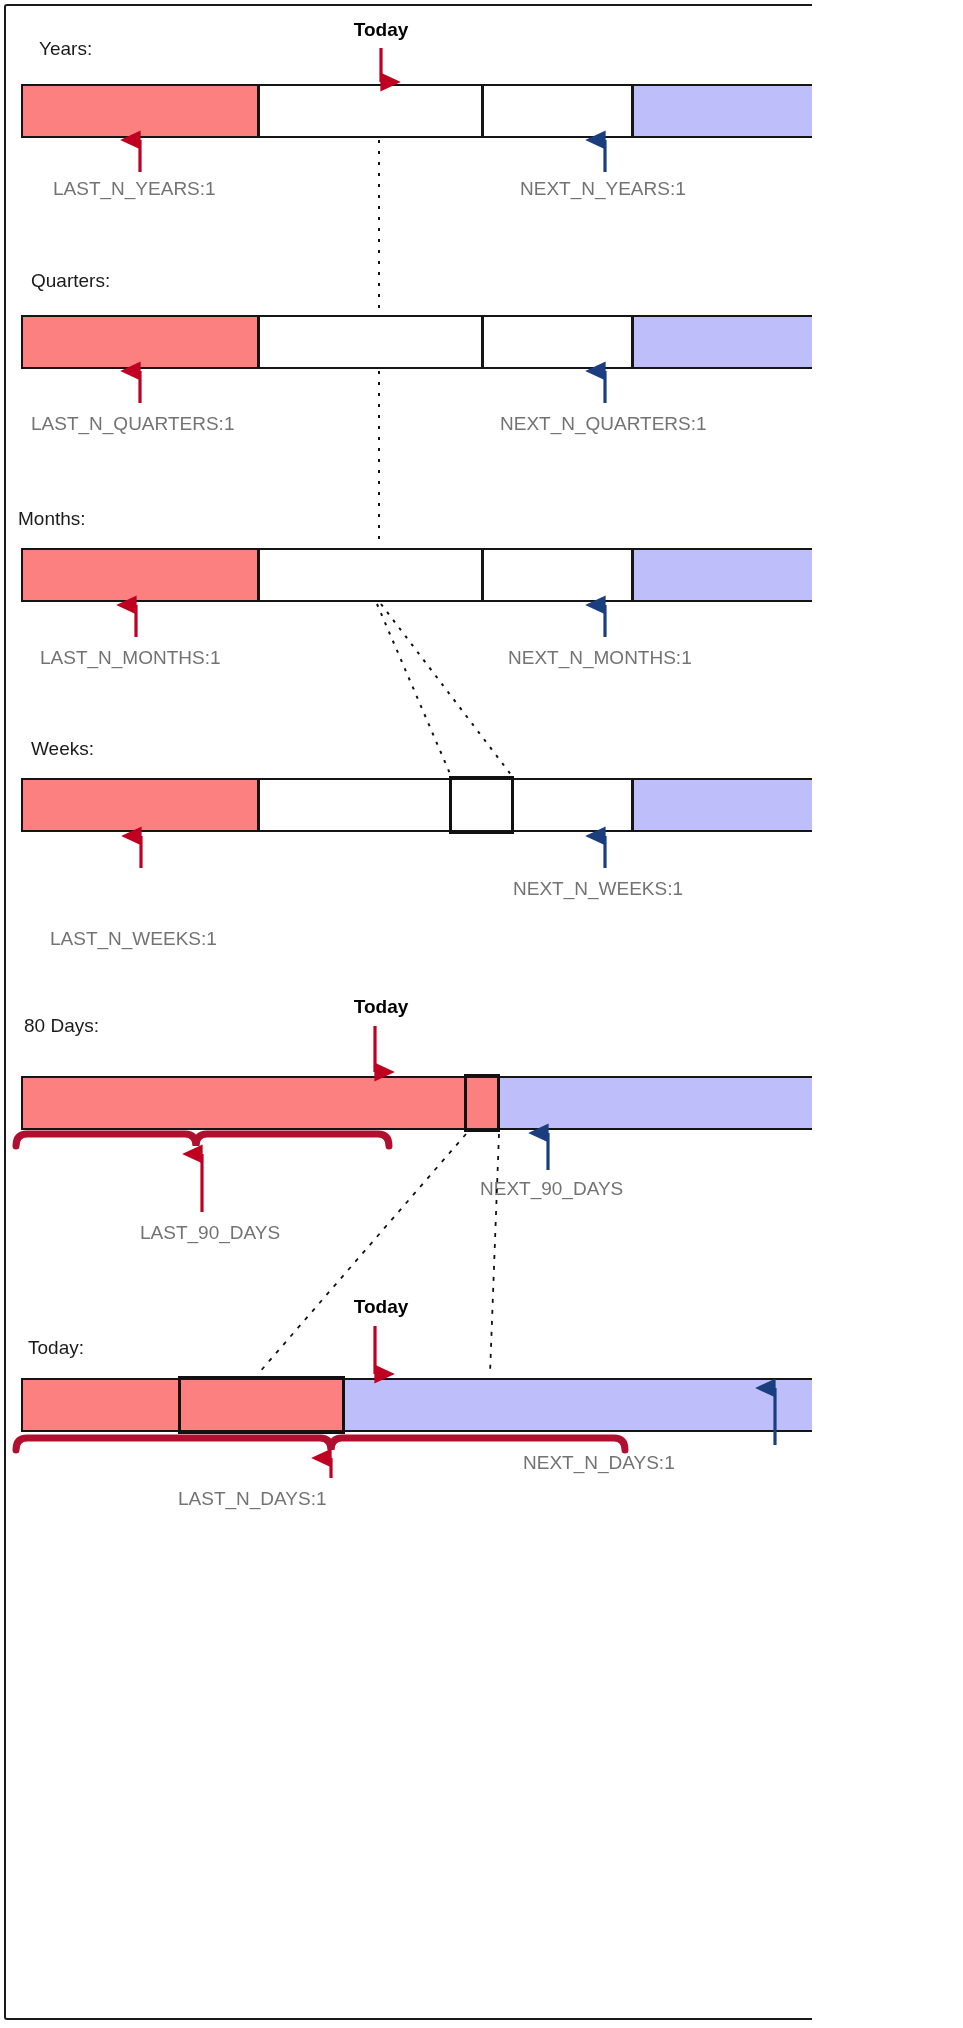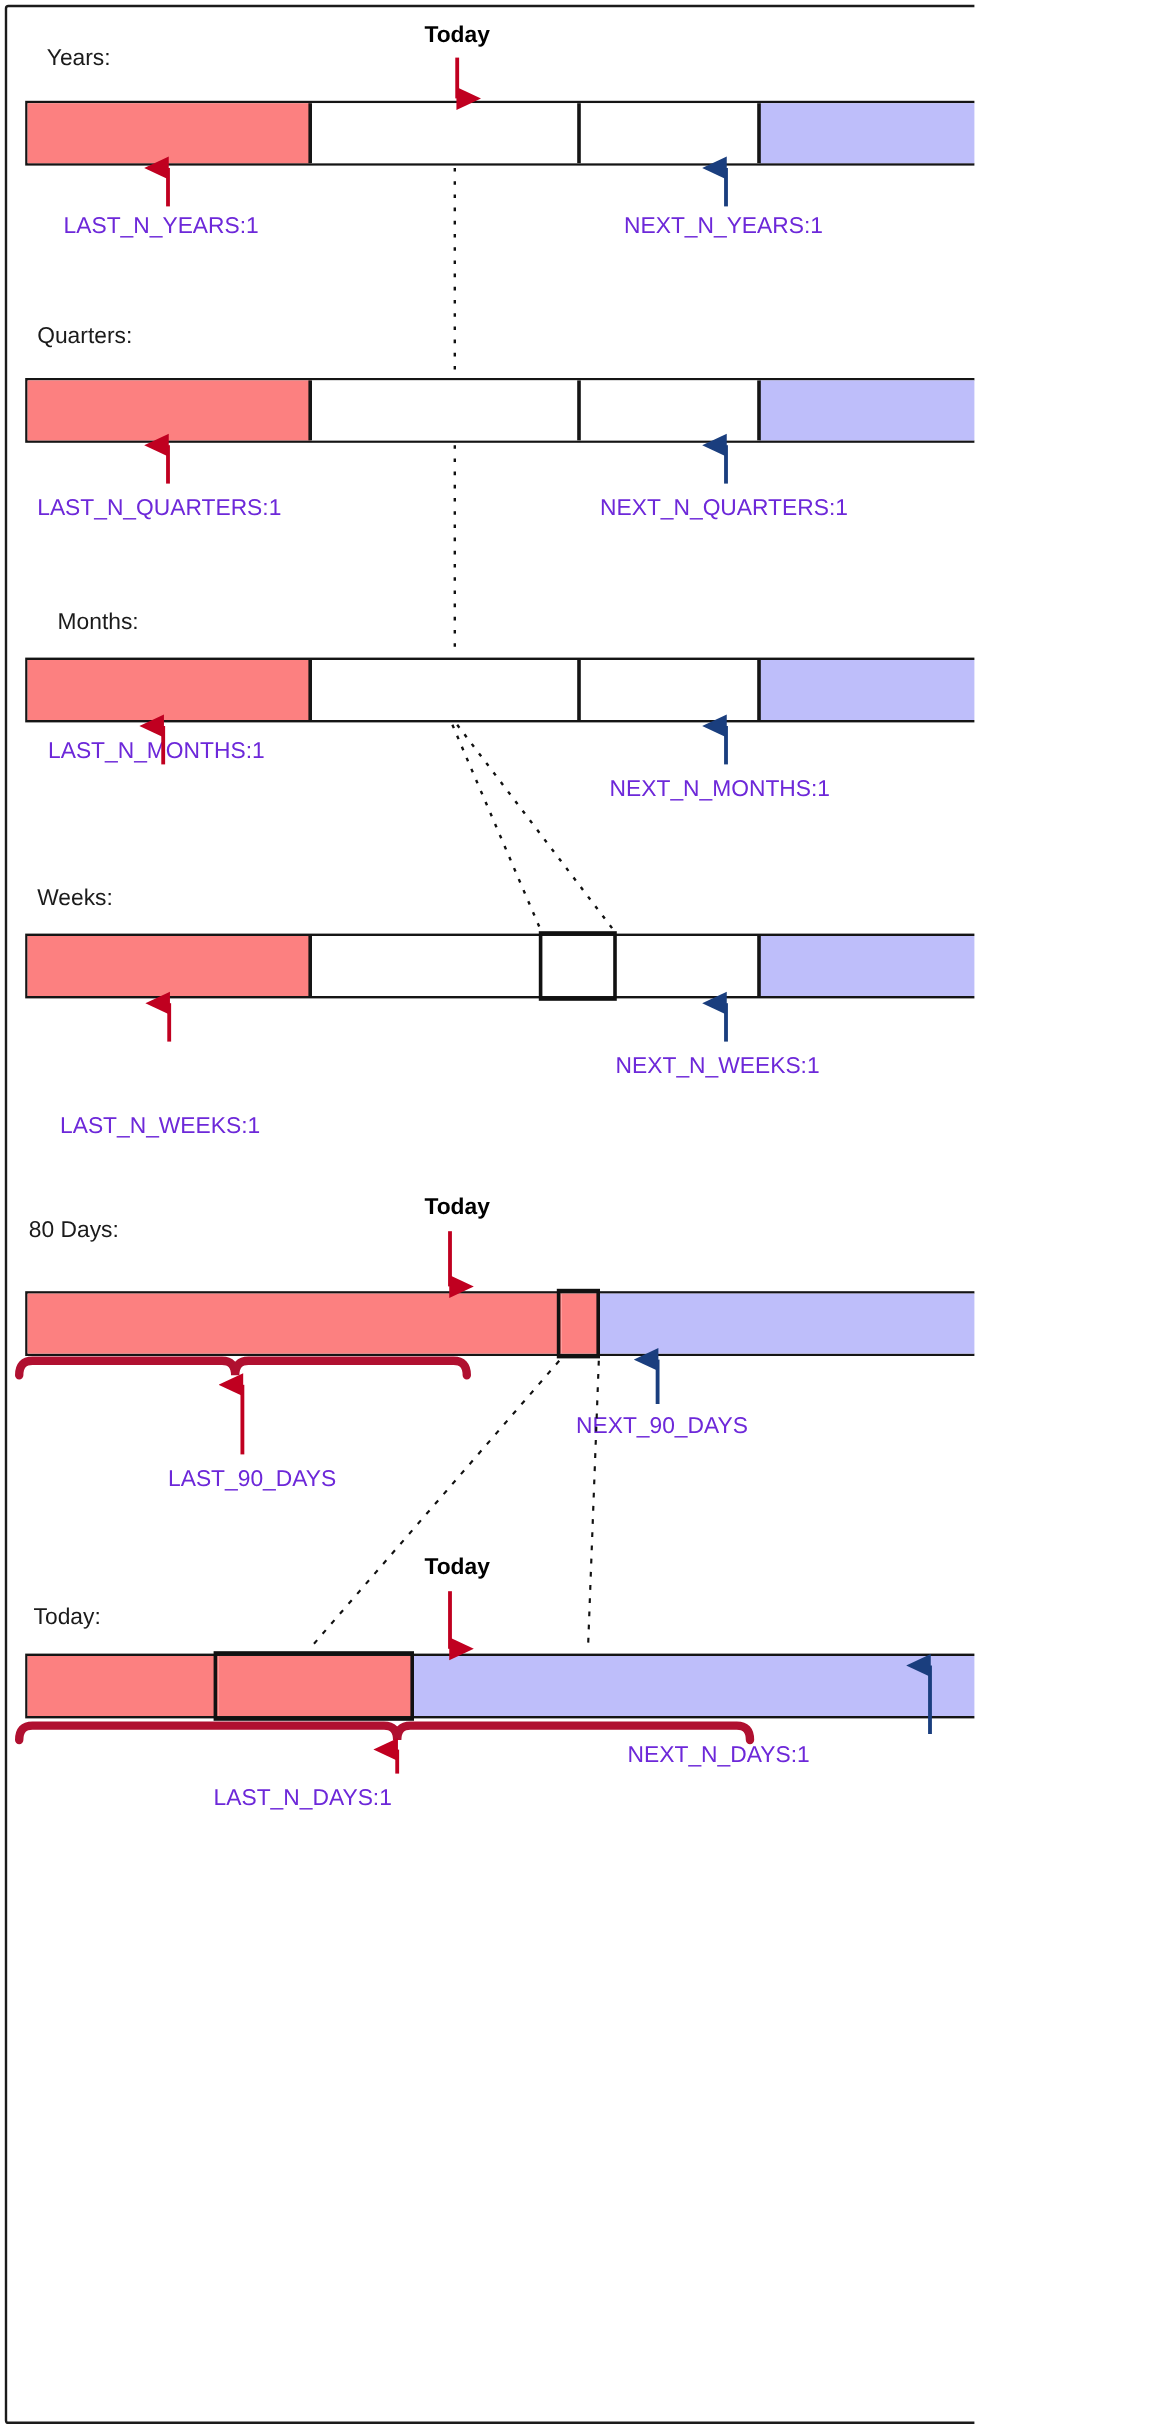--- a/index.html
+++ b/index.html
@@ -37,21 +37,21 @@
     position: absolute;
     font-size: 19px;
     font-weight: bold;
     color: #000000;
     white-space: nowrap;
     text-align: center;
   }
   .cap-label {
     position: absolute;
     font-size: 19px;
-    color: #6d28d9;
+    color: #737373;
     white-space: nowrap;
   }
   .bar {
     position: absolute;
     box-sizing: border-box;
     border: 2.5px solid #151515;
     background: #ffffff;
   }
   .seg {
     position: absolute;
@@ -115,33 +115,33 @@
     <div class="seg seg-white" style="left:460px; width:150px;"></div>
     <div class="seg seg-blue" style="left:610px; width:298px;"></div>
     <div class="divider" style="left:234px;"></div>
     <div class="divider" style="left:458px;"></div>
     <div class="divider" style="left:608px;"></div>
   </div>
 
   <div class="cap-label" style="left:31px; top:413px;">LAST_N_QUARTERS:1</div>
   <div class="cap-label" style="left:500px; top:413px;">NEXT_N_QUARTERS:1</div>
 
-  <div class="row-label" style="left:48px; top:508px;">Months:</div>
+  <div class="row-label" style="left:18px; top:508px;">Months:</div>
 
   <div class="bar" style="left:21px; top:548px; width:912px; height:54px;">
     <div class="seg seg-red" style="left:0px;   width:236px;"></div>
     <div class="seg seg-white" style="left:236px; width:224px;"></div>
     <div class="seg seg-white" style="left:460px; width:150px;"></div>
     <div class="seg seg-blue" style="left:610px; width:298px;"></div>
     <div class="divider" style="left:234px;"></div>
     <div class="divider" style="left:458px;"></div>
     <div class="divider" style="left:608px;"></div>
   </div>
 
-  <div class="cap-label" style="left:40px; top:616px;">LAST_N_MONTHS:1</div>
+  <div class="cap-label" style="left:40px; top:647px;">LAST_N_MONTHS:1</div>
   <div class="cap-label" style="left:508px; top:647px;">NEXT_N_MONTHS:1</div>
 
   <div class="row-label" style="left:31px; top:738px;">Weeks:</div>
 
   <div class="bar" style="left:21px; top:778px; width:912px; height:54px;">
     <div class="seg seg-red" style="left:0px;   width:236px;"></div>
     <div class="seg seg-white" style="left:236px; width:193px;"></div>
     <div class="seg seg-white" style="left:429px; width:63px;"></div>
     <div class="seg seg-white" style="left:492px; width:118px;"></div>
     <div class="seg seg-blue" style="left:610px; width:298px;"></div>

